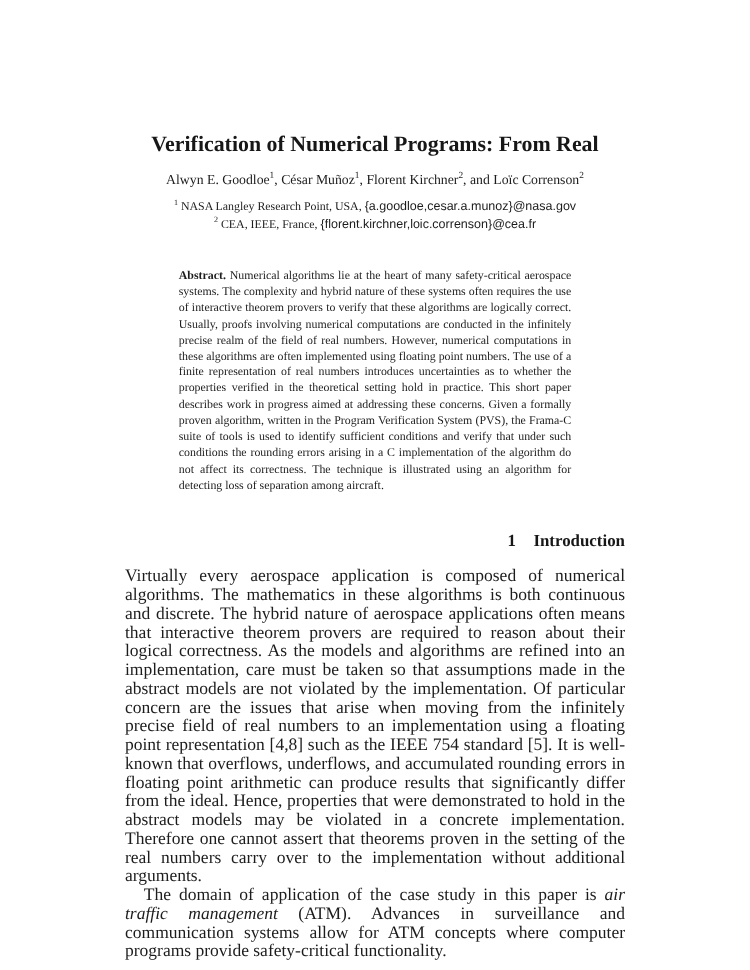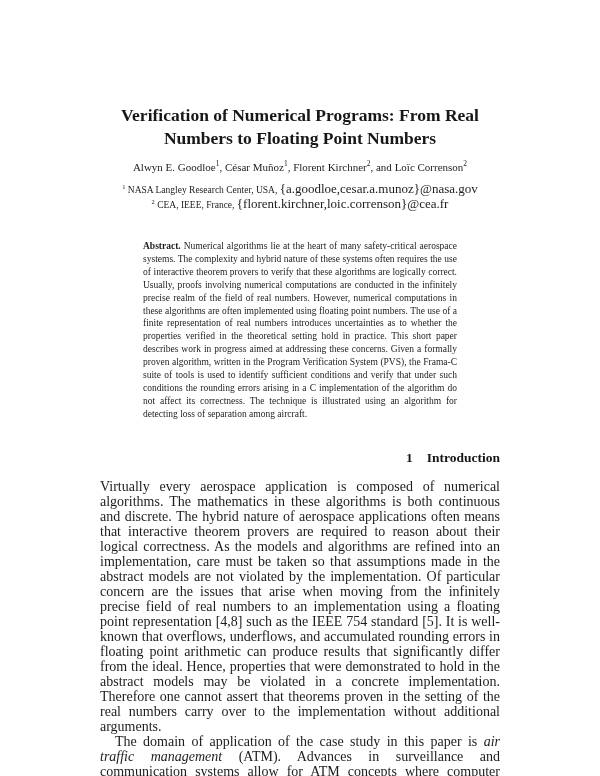--- a/index.html
+++ b/index.html
@@ -34,22 +34,22 @@
     line-height: 0;
   }
   .affiliations {
     margin-top: 9px;
     text-align: center;
     font-size: 9.5px;
     line-height: 13px;
     color: #1c1c1c;
   }
   .mono {
-    font-family: Liberation Serif, serif;
-    font-size: 13px;
+    font-family: Liberation Sans, sans-serif;
+    font-size: 10px;
   }
   .abstract-block {
     width: 314px;
     margin: 28px auto 0 auto;
     font-size: 9.5px;
     line-height: 12.9px;
     text-align: justify;
     color: #1c1c1c;
   }
   .abstract-label { font-weight: bold; font-family: Liberation Serif, serif; }
@@ -73,27 +73,26 @@
   .body-para.indent { margin-top: 0; text-indent: 15px; }
   .italic { font-style: italic; }
 </style>
 </head>
 <body>
 
 <div class="page">
 
   <h1 class="paper-title">
       <span>Verification of Numerical Programs: From Real</span>
-      <span>Numbers to Floating Point Numbers</span>
     </h1>
 
   <div class="authors-line"><span>Alwyn E. Goodloe</span><sup>1</sup><span>, </span><span>César Muñoz</span><sup>1</sup><span>,  </span><span>Florent Kirchner</span><sup>2</sup><span>, and </span><span>Loïc Correnson</span><sup>2</sup></div>
 
   <div class="affiliations">
-    <div><sup>1</sup> <span>NASA Langley Research Center, USA, </span><span class="mono">{a.goodloe,cesar.a.munoz}@nasa.gov</span></div>
+    <div><sup>1</sup> <span>NASA Langley Research Point, USA, </span><span class="mono">{a.goodloe,cesar.a.munoz}@nasa.gov</span></div>
     <div><sup>2</sup> <span>CEA, IEEE, France, </span><span class="mono">{florent.kirchner,loic.correnson}@cea.fr</span></div>
   </div>
 
   <div class="abstract-block"><span class="abstract-label">Abstract.</span><span> Numerical algorithms lie at the heart of many safety-critical aerospace systems. The complexity and hybrid nature of these systems often requires the use of interactive theorem provers to verify that these algorithms are logically correct. Usually, proofs involving numerical computations are conducted in the infinitely precise realm of the field of real numbers. However, numerical computations in these algorithms are often implemented using floating point numbers. The use of a finite representation of real numbers introduces uncertainties as to whether the properties verified in the theoretical setting hold in practice. This short paper describes work in progress aimed at addressing these concerns. Given a formally proven algorithm, written in the Program Verification System (PVS), the Frama-C suite of tools is used to identify sufficient conditions and verify that under such conditions the rounding errors arising in a C implementation of the algorithm do not affect its correctness. The technique is illustrated using an algorithm for detecting loss of separation among aircraft.</span></div>
 
   <div class="section-heading"><span class="section-number">1</span><span>Introduction</span></div>
 
   <p class="body-para">Virtually every aerospace application is composed of numerical algorithms. The mathematics in these algorithms is both continuous and discrete. The hybrid nature of aerospace applications often means that interactive theorem provers are required to reason about their logical correctness. As the models and algorithms are refined into an implementation, care must be taken so that assumptions made in the abstract models are not violated by the implementation. Of particular concern are the issues that arise when moving from the infinitely precise field of real numbers to an implementation using a floating point representation [4,8] such as the IEEE 754 standard [5]. It is well-known that overflows, underflows, and accumulated rounding errors in floating point arithmetic can produce results that significantly differ from the ideal. Hence, properties that were demonstrated to hold in the abstract models may be violated in a concrete implementation. Therefore one cannot assert that theorems proven in the setting of the real numbers carry over to the implementation without additional arguments.</p>
 
   <p class="body-para indent"><span>The domain of application of the case study in this paper is </span><span class="italic">air traffic management</span><span> (ATM). Advances in surveillance and communication systems allow for ATM concepts where computer programs provide safety-critical functionality.</span></p>

